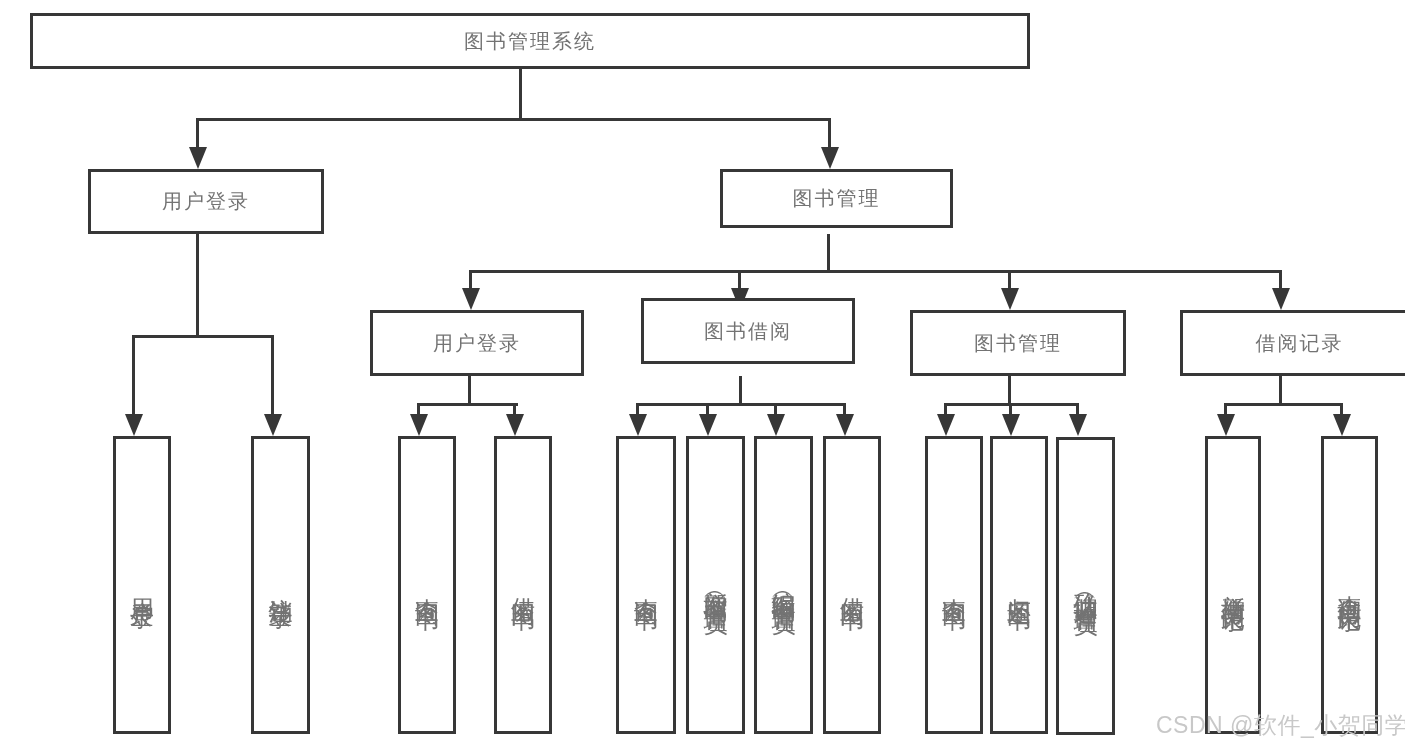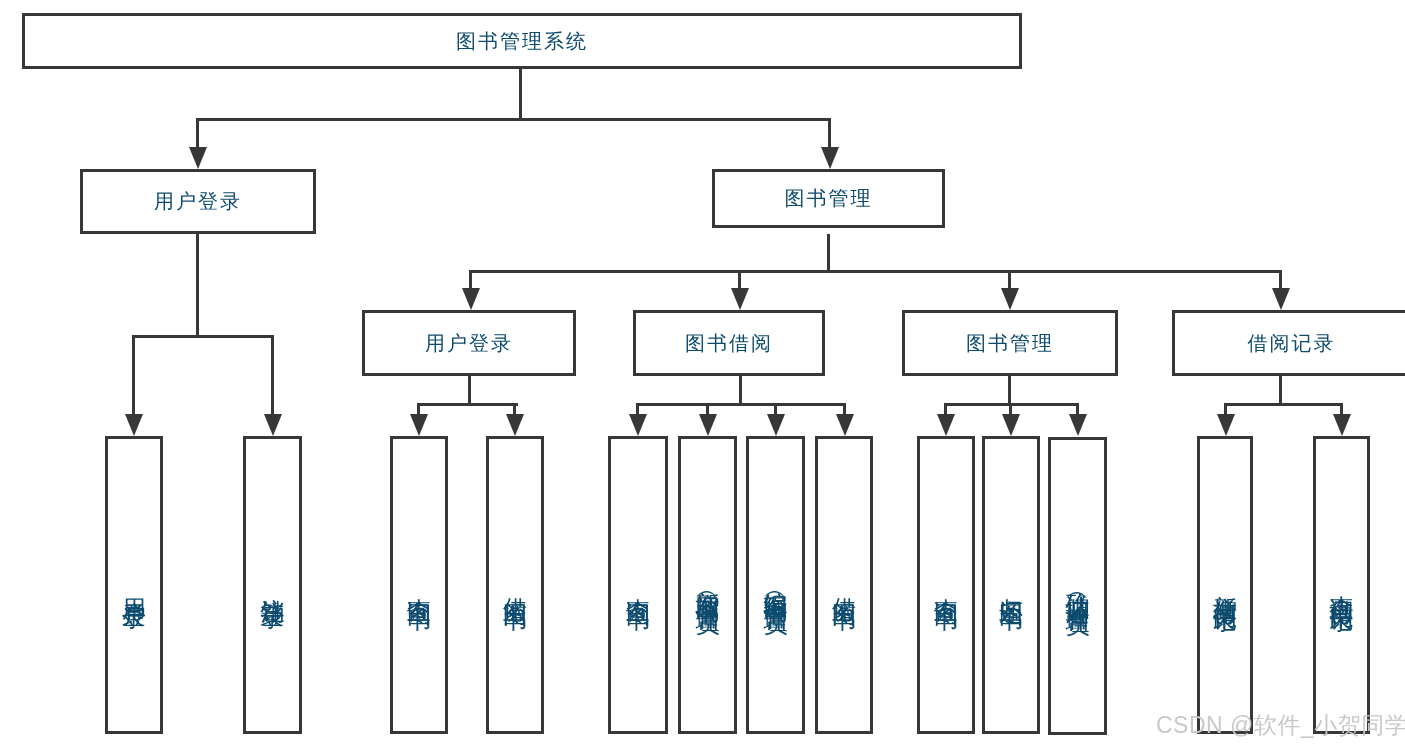--- a/index.html
+++ b/index.html
@@ -12,21 +12,22 @@
     overflow: hidden;
   }
   .box {
     position: absolute;
     box-sizing: border-box;
     border: 3px solid #373737;
     background: #ffffff;
     display: flex;
     align-items: center;
     justify-content: center;
-    color: #0c4a6e;
+    color: #737373;
+    margin-left: 8px;
   }
   .box.h {
     font-size: 20px;
     letter-spacing: 2px;
     white-space: nowrap;
   }
   .box.v span {
     writing-mode: vertical-rl;
     text-orientation: mixed;
     font-size: 24px;
@@ -119,21 +120,21 @@
   <div class="arrow" style="left:1217px;top:414px"></div>
   <div class="line" style="left:1340px;top:406px;width:3px;height:8px"></div>
   <div class="arrow" style="left:1333px;top:414px"></div>
 
   <div class="box h" style="left:22px;top:13px;width:1000px;height:56px">图书管理系统</div>
 
   <div class="box h" style="left:80px;top:169px;width:236px;height:65px">用户登录</div>
   <div class="box h" style="left:712px;top:169px;width:233px;height:59px">图书管理</div>
 
   <div class="box h" style="left:362px;top:310px;width:214px;height:66px">用户登录</div>
-  <div class="box h" style="left:633px;top:310px;width:192px;height:66px">图书借阅</div>
+  <div class="box h" style="left:633px;top:298px;width:214px;height:66px">图书借阅</div>
   <div class="box h" style="left:902px;top:310px;width:216px;height:66px">图书管理</div>
   <div class="box h" style="left:1172px;top:310px;width:239px;height:66px">借阅记录</div>
 
   <div class="box v" style="left:105px;top:436px;width:58px;height:298px">
     <span>用户登录</span>
   </div>
   <div class="box v" style="left:243px;top:436px;width:59px;height:298px">
     <span>注销登录</span>
   </div>
 

